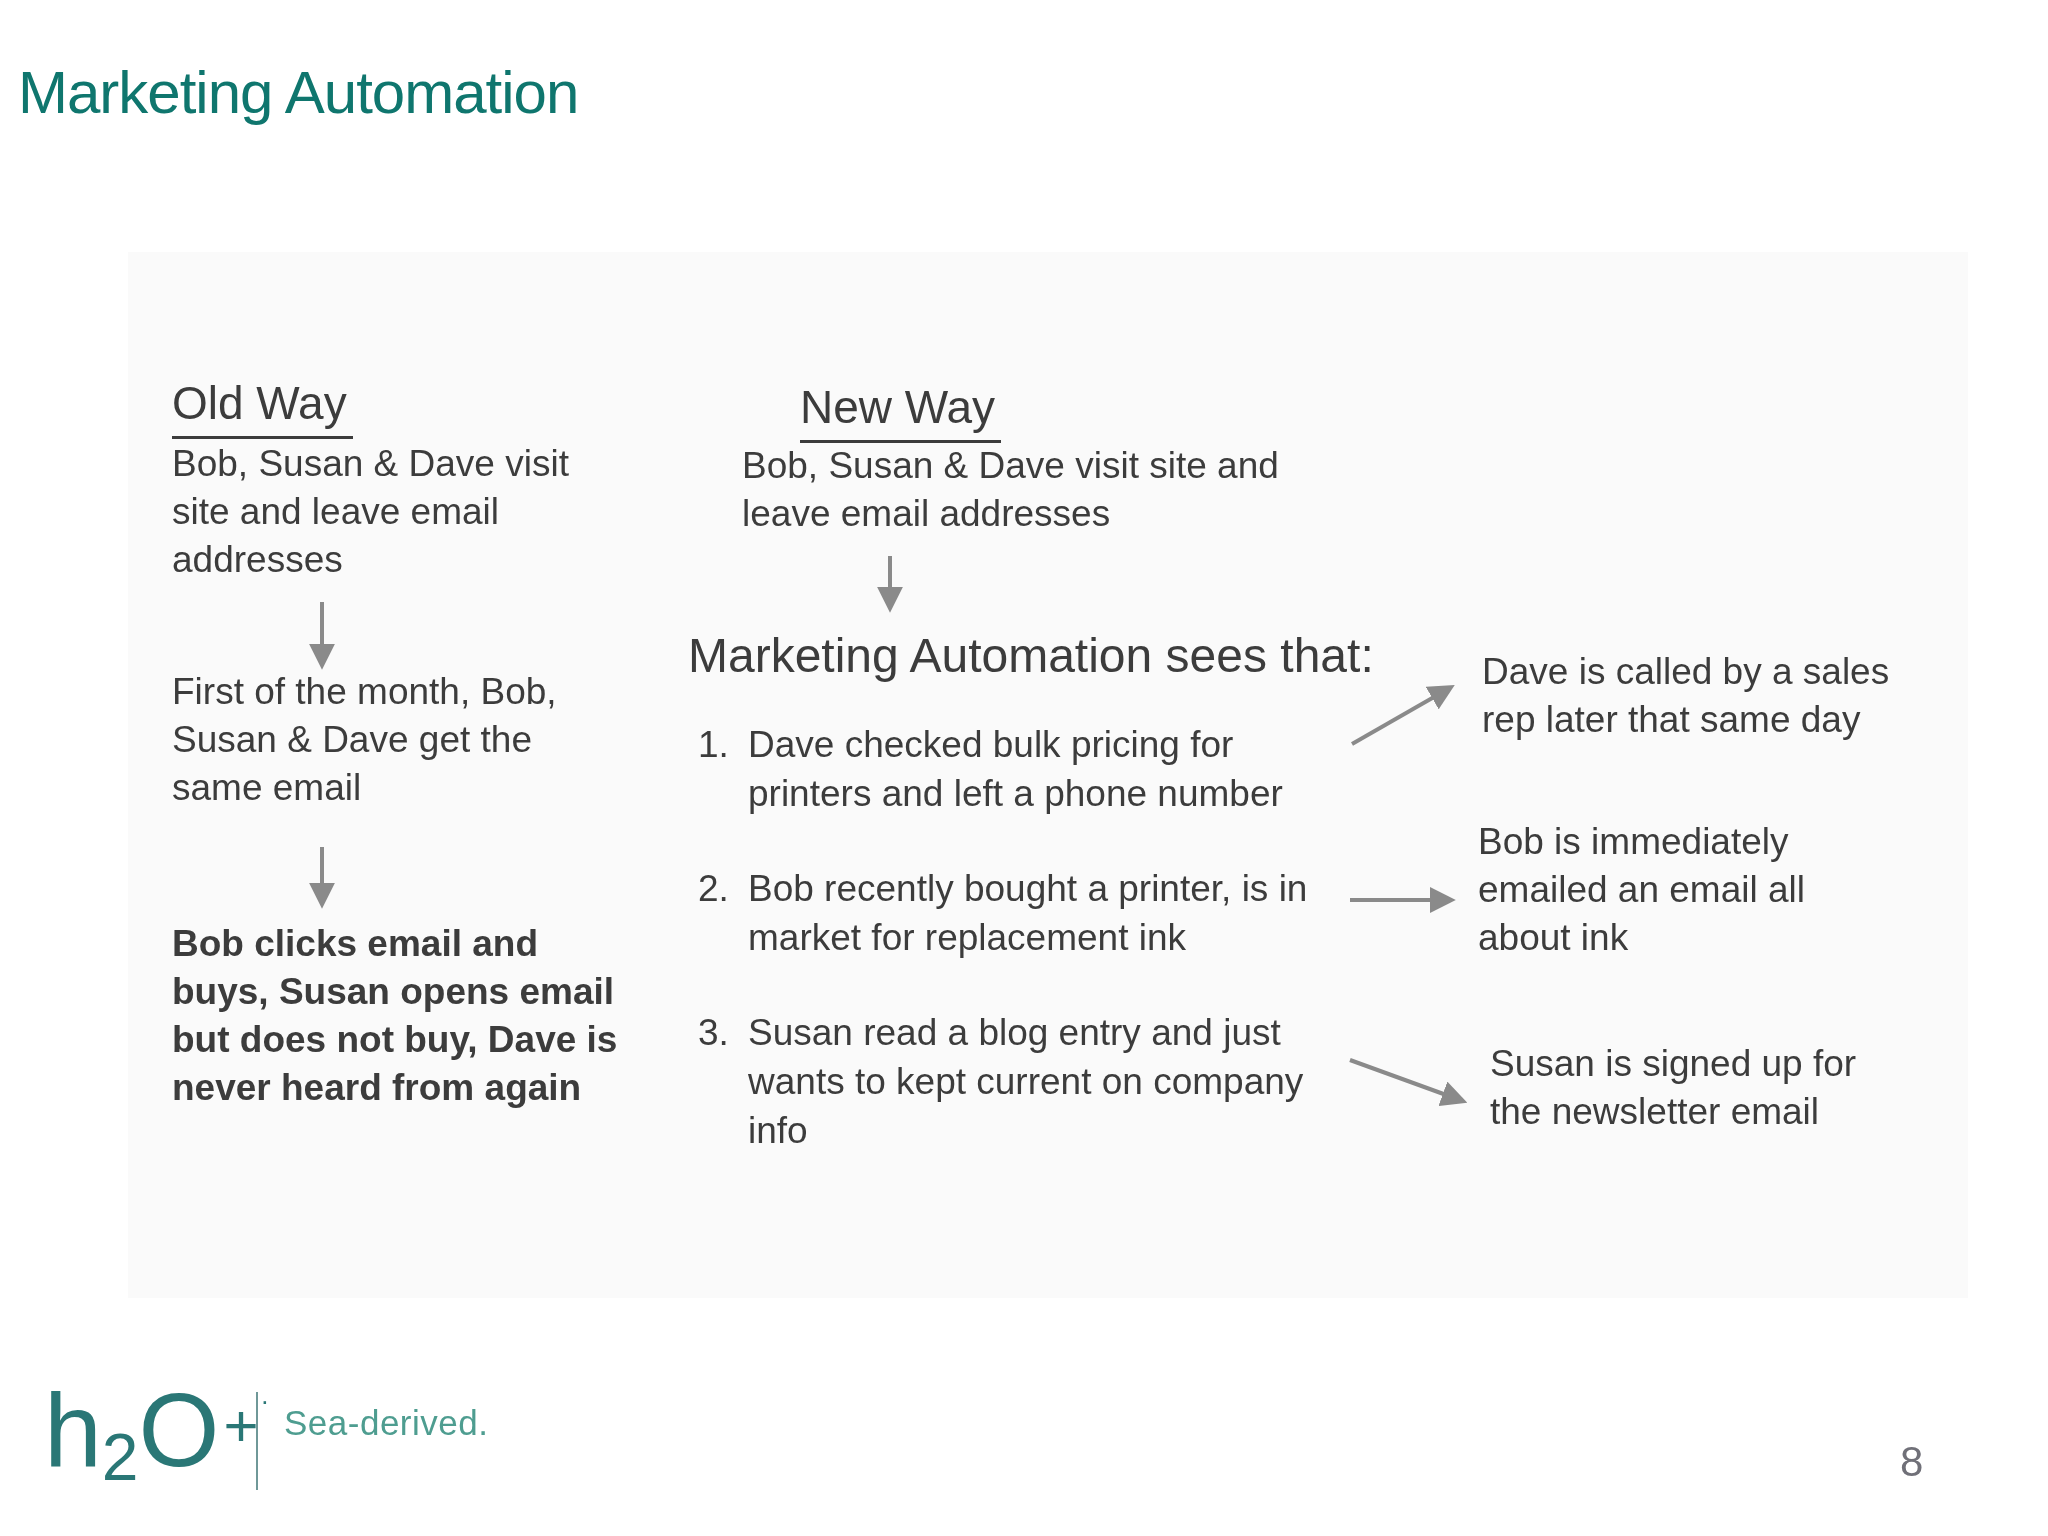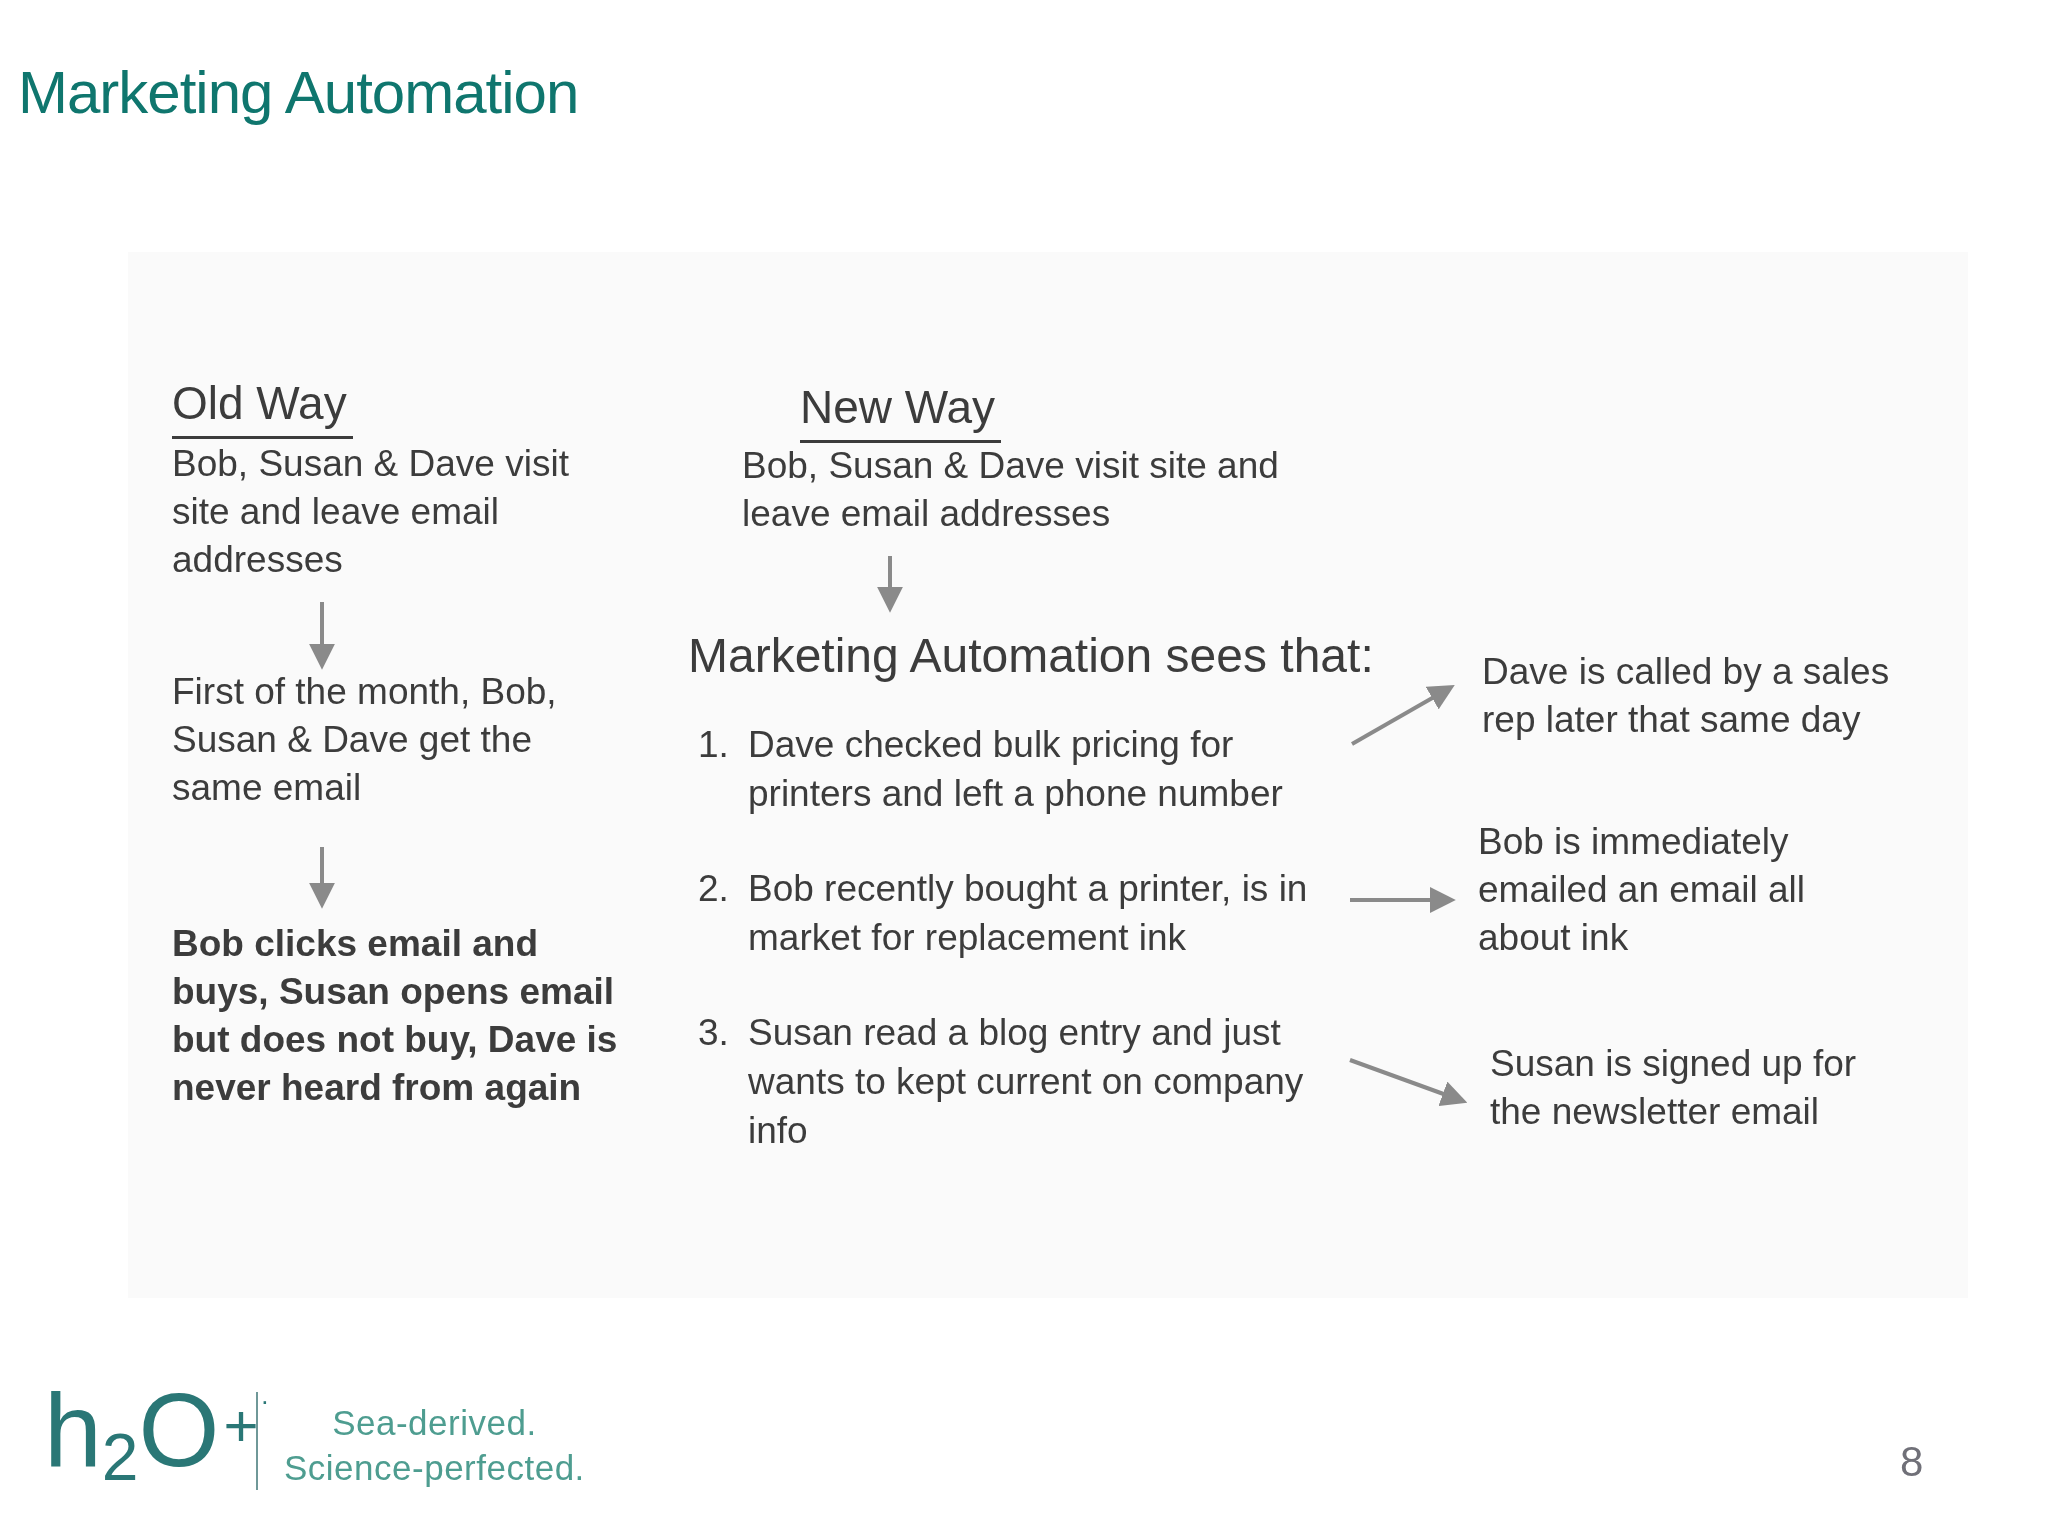--- a/index.html
+++ b/index.html
@@ -43,21 +43,21 @@
   .logo .lh{font-size:104px;}
   .logo .ltwo{font-size:66px;position:relative;top:46px;}
   .logo .lo{font-size:104px;}
   .logo .lplus{font-size:60px;position:relative;top:18px;margin-left:4px;}
   .logo .lmark{font-size:26px;position:relative;top:10px;margin-left:2px;}
   .logo-divider{
     position:absolute;left:256px;top:1392px;width:2px;height:98px;background:#6f9898;
   }
   .tagline{
     position:absolute;left:284px;top:1400px;
-    font-size:35px;line-height:45px;color:#4e9d90;letter-spacing:0.5px;text-align:center;
+    font-size:35px;line-height:45px;color:#4e9d90;letter-spacing:0.5px;
   }
   .page-number{
     position:absolute;left:1900px;top:1438px;font-size:42px;color:#707078;
   }
 </style>
 </head>
 <body>
 
 <svg width="0" height="0" style="position:absolute">
   <defs>
@@ -135,16 +135,15 @@
   <span class="ltwo">2</span>
   <span class="lo">O</span>
   <span class="lplus">+</span>
   <span class="lmark">·</span>
 </div>
 
 <div class="logo-divider"></div>
 
 <div class="tagline">
   <div>Sea-derived.</div>
-  <div>Science-perfected.</div>
 </div>
 
 <div class="page-number">8</div>
 
 </body></html>

